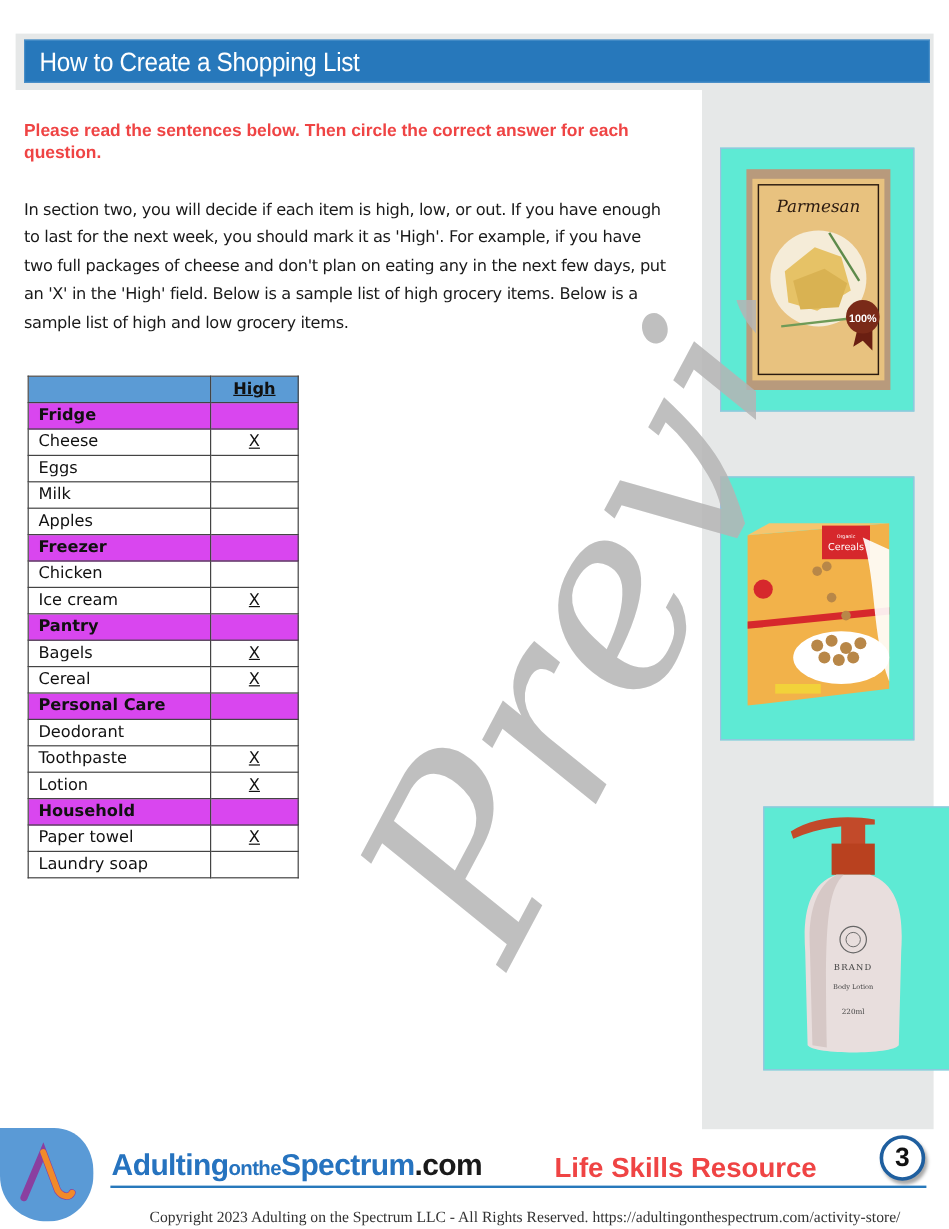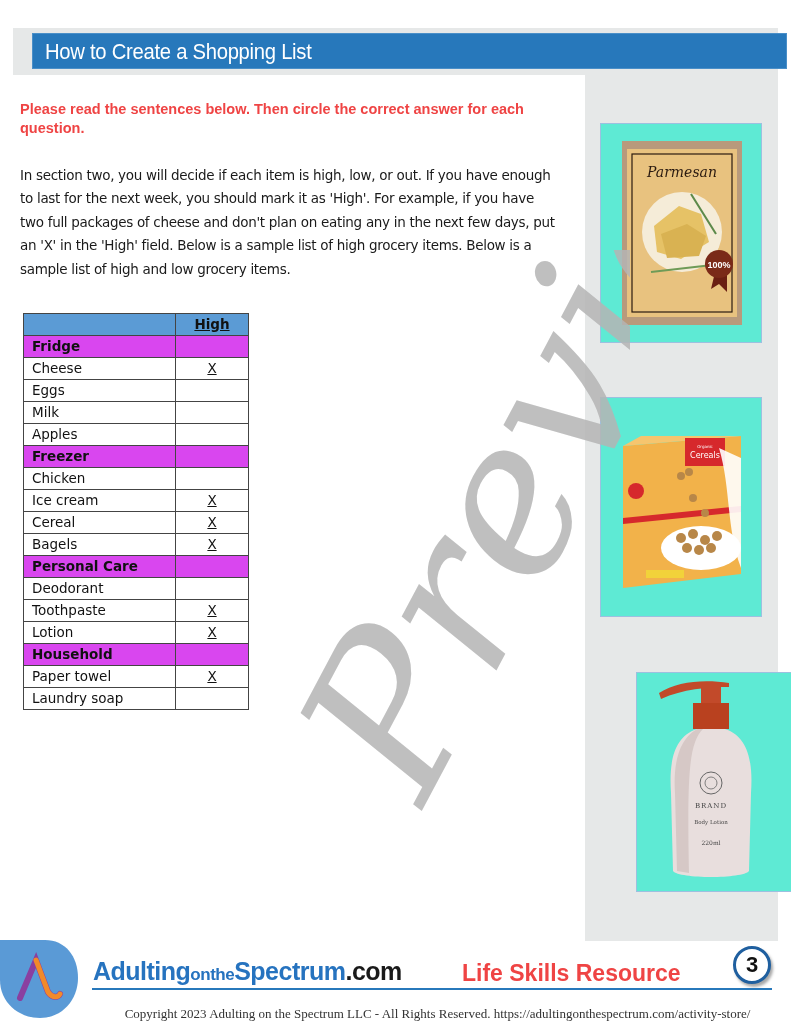--- a/index.html
+++ b/index.html
@@ -1,18 +1,18 @@
 <!DOCTYPE html>
 <html><head>
 <meta charset="utf-8">
 <style>
   html, body { margin: 0; padding: 0; }
   body { width: 791px; height: 1024px; background: #ffffff; position: relative; overflow: hidden; font-family: "DejaVu Sans", sans-serif; }
   .header-band { position: absolute; left: 13px; top: 28px; width: 765px; height: 47px; background: #e6e8e8; }
-  .header-bar { position: absolute; left: 32px; top: 33px; width: 755px; height: 36px; background: #2778bb; border: 1px solid #4a8fc8; box-sizing: border-box; }
+  .header-bar { position: absolute; left: 20px; top: 33px; width: 755px; height: 36px; background: #2778bb; border: 1px solid #4a8fc8; box-sizing: border-box; }
   .header-title { position: absolute; left: 12px; top: 3px; color: #ffffff; font-family: "Liberation Sans", sans-serif; font-size: 22px; font-weight: normal; letter-spacing: -0.3px; line-height: 30px; transform: scaleX(0.92); transform-origin: left center; }
   .side-panel { position: absolute; left: 585px; top: 75px; width: 193px; height: 866px; background: #e6e8e8; }
   .instruction { position: absolute; left: 20px; top: 100px; width: 545px; font-family: "Liberation Sans", sans-serif; font-weight: bold; font-size: 14.5px; line-height: 19px; color: #ef4444; }
   .paragraph { position: absolute; left: 20px; top: 164px; width: 540px; font-family: "DejaVu Sans", sans-serif; font-size: 13.5px; line-height: 23.4px; color: #1a1a1a; letter-spacing: -0.3px; }
   .list-table { position: absolute; left: 23px; top: 313px; border-collapse: collapse; font-family: "DejaVu Sans", sans-serif; font-size: 13.5px; color: #111; }
   .list-table td, .list-table th { border: 1px solid #444; padding: 0 0 0 8px; height: 21.6px; line-height: 21px; box-sizing: border-box; }
   .list-table th { background: #5b9bd5; font-weight: bold; text-align: center; padding: 0; }
   .list-table td.col1 { width: 152px; }
   .list-table td.col2, .list-table th.col2 { width: 73px; text-align: center; padding: 0; text-decoration: underline; }
   .list-table tr.cat td { background: #d946ef; font-weight: bold; }
@@ -73,26 +73,30 @@
         <td class="col2"></td>
       </tr>
       <tr class="item">
         <td class="col1">Chicken</td>
         <td class="col2"></td>
       </tr>
       <tr class="item">
         <td class="col1">Ice cream</td>
         <td class="col2">X</td>
       </tr>
+      <tr class="cat">
+        <td class="col1">Pantry</td>
+        <td class="col2"></td>
+      </tr>
+      <tr class="item">
+        <td class="col1">Bagels</td>
+        <td class="col2">X</td>
+      </tr>
       <tr class="item">
         <td class="col1">Cereal</td>
-        <td class="col2">X</td>
-      </tr>
-      <tr class="item">
-        <td class="col1">Bagels</td>
         <td class="col2">X</td>
       </tr>
       <tr class="cat">
         <td class="col1">Personal Care</td>
         <td class="col2"></td>
       </tr>
       <tr class="item">
         <td class="col1">Deodorant</td>
         <td class="col2"></td>
       </tr>

